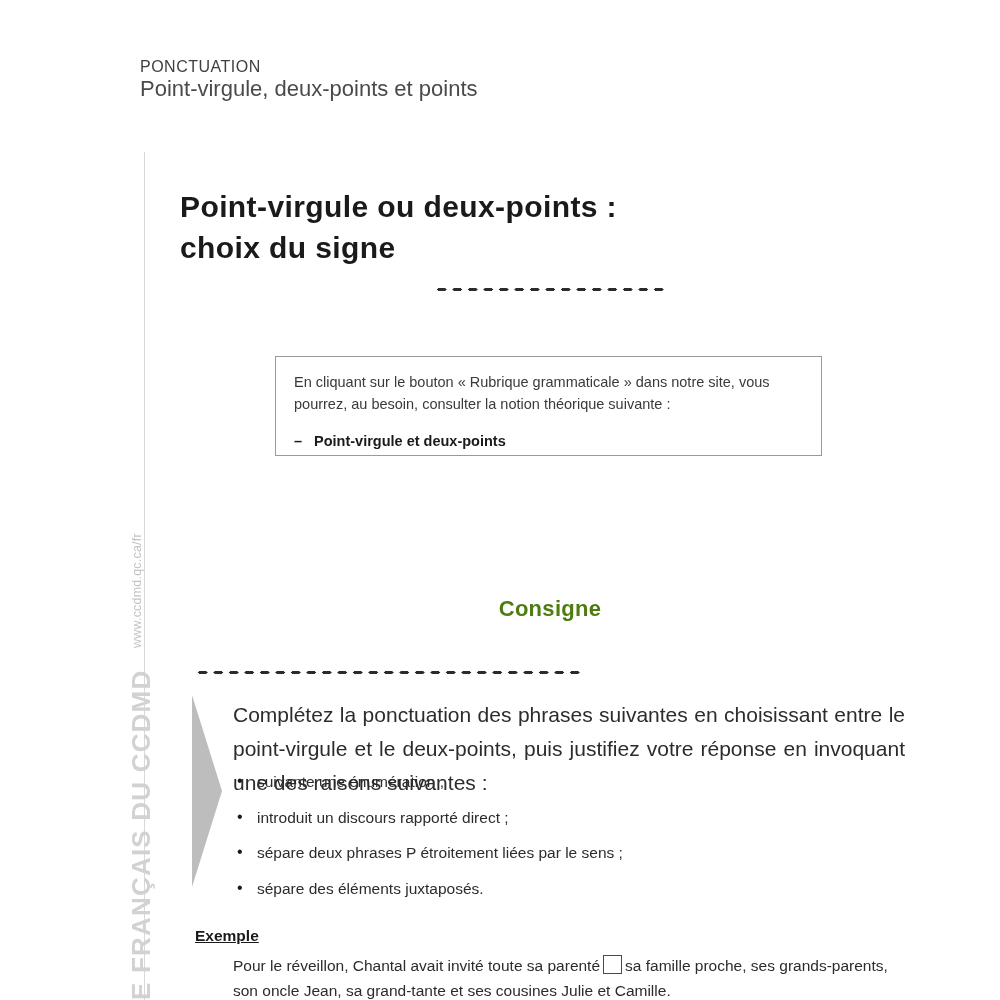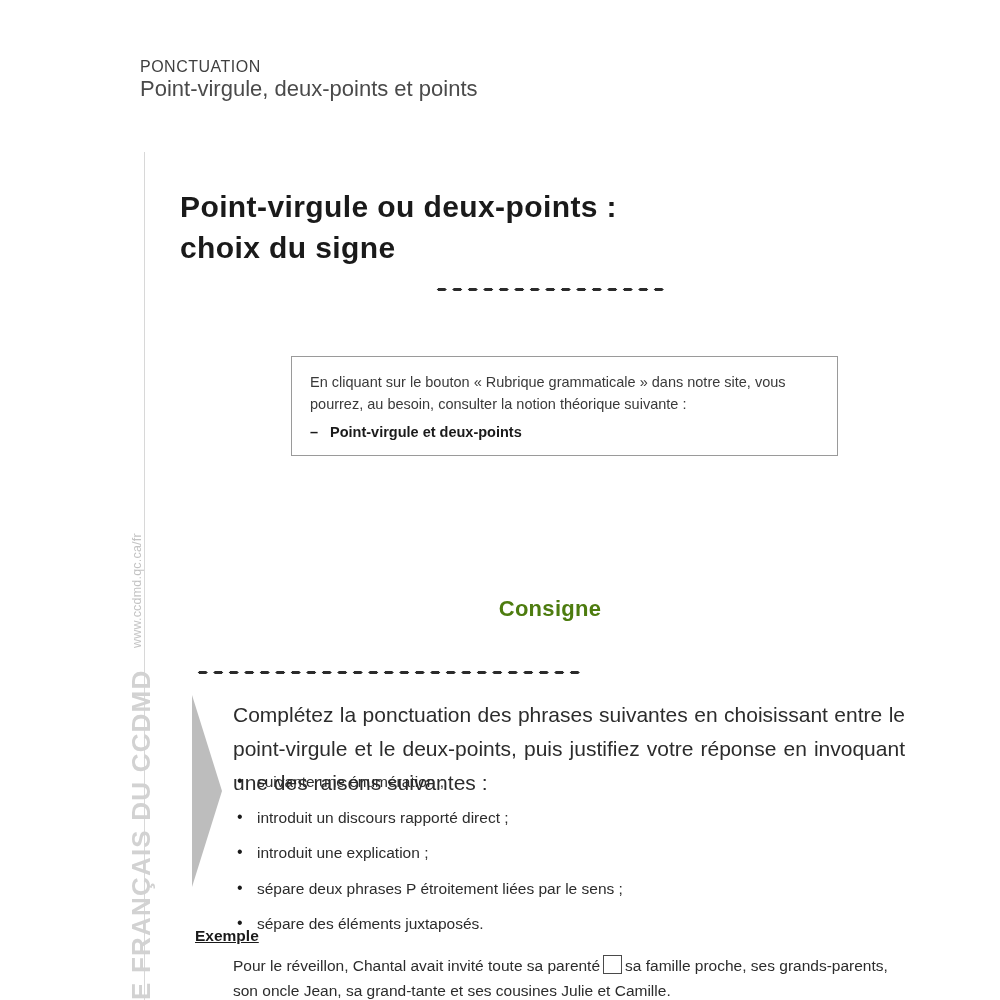--- a/index.html
+++ b/index.html
@@ -105,35 +105,34 @@
   
   #note-box {
     position: absolute;
     left: 275px;
     top: 356px;
     width: 547px;
     height: 100px;
     border: 1px solid #9a9a9a;
     box-sizing: border-box;
     background: #ffffff;
-    margin-left: 16px;
   }
   #note-box .note-para {
     position: absolute;
     left: 18px;
     top: 14px;
     width: 512px;
     font-size: 14.5px;
     line-height: 1.55;
     color: #3a3a3a;
   }
   #note-box .note-item {
     position: absolute;
     left: 18px;
-    top: 67px;
+    top: 76px;
     font-size: 14.5px;
     font-weight: 700;
     color: #1a1a1a;
   }
   #note-box .note-item .dash {
     display: inline-block;
     width: 20px;
   }
 
   
@@ -262,21 +261,20 @@
 
 <svg id="instruction-arrow" viewBox="0 0 34 192">
   <polygon points="2,0 32,96 2,192" fill="#bdbdbd"></polygon>
 </svg>
 
 <div id="instruction-text">Complétez la ponctuation des phrases suivantes en choisissant entre le point-virgule et le deux-points, puis justifiez votre réponse en invoquant une des raisons suivantes :</div>
 
 <ul id="reason-list">
   <li>suivante une énumération ;</li>
   <li>introduit un discours rapporté direct ;</li>
-  <li>introduit une explication ;</li>
   <li>sépare deux phrases P étroitement liées par le sens ;</li>
   <li>sépare des éléments juxtaposés.</li>
 </ul>
 
 <div id="example-heading">Exemple</div>
 <div id="example-text">
   <span>Pour le réveillon, Chantal avait invité toute sa parenté</span><span class="answer-box"></span><span>sa famille proche, ses grands-parents, son oncle Jean, sa grand-tante et ses cousines Julie et Camille.</span>
 </div>
 
 </body></html>

